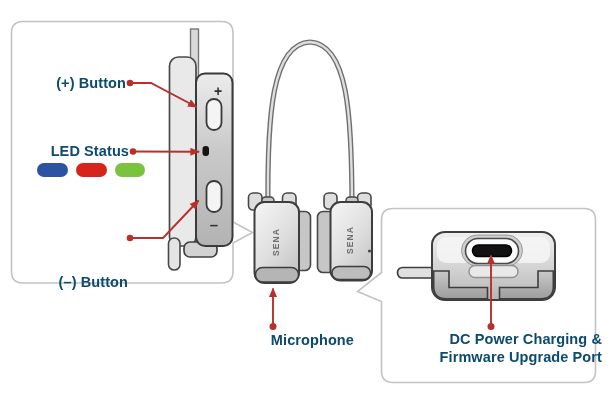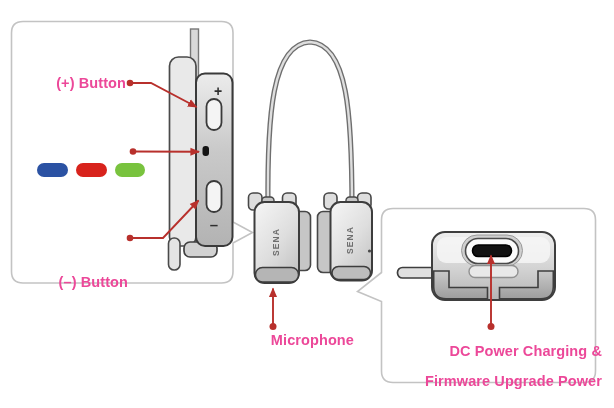--- a/index.html
+++ b/index.html
@@ -2,27 +2,27 @@
 <html><head>
 <meta charset="utf-8">
 <style>
   html,body{margin:0;padding:0;background:#ffffff;}
   .stage{
     position:relative;width:614px;height:408px;background:#ffffff;overflow:hidden;
     font-family:"Liberation Sans", sans-serif;
   }
   .stage svg{position:absolute;left:0;top:0;}
   .lbl{
-    position:absolute;color:#ec4899;font-weight:600;font-size:14.5px;line-height:17px;
+    position:absolute;color:#0c4a6e;font-weight:600;font-size:14.5px;line-height:17px;
     white-space:nowrap;letter-spacing:.1px;
   }
   .lbl.right{text-align:right;}
   .lbl.center{text-align:right;}
   .pill{position:absolute;height:14px;border-radius:7px;}
-  .dc-lines div{line-height:18.5px;margin-top:12px;}
+  .dc-lines div{line-height:18.5px;}
 </style>
 </head>
 <body>
 
 <div class="stage">
 
   <svg width="614" height="408" viewBox="0 0 614 408">
     <defs>
       <linearGradient id="gPanel" x1="0" y1="0" x2="0" y2="1">
         <stop offset="0" stop-color="#ececec"></stop>
@@ -111,27 +111,28 @@
       <circle cx="130" cy="238" r="3.3" stroke="none"></circle>
       <path d="M273 326 L273 288.5" fill="none" marker-end="url(#ah)"></path>
       <circle cx="273" cy="326.5" r="3.5" stroke="none"></circle>
       <path d="M491 326 L491 255.5" fill="none" marker-end="url(#ah)"></path>
       <circle cx="491" cy="326.5" r="3.5" stroke="none"></circle>
     </g>
   </svg>
 
   <div class="lbl right" style="left:18px;top:74.5px;width:108px;">(+) Button</div>
 
+  <div class="lbl right" style="left:18px;top:143px;width:111px;">LED Status</div>
 
   <span class="pill" style="left: 37px; top: 163px; width: 31px; background: rgb(43, 82, 163);"></span>
   <span class="pill" style="left: 76px; top: 163px; width: 31px; background: rgb(216, 35, 28);"></span>
   <span class="pill" style="left: 115px; top: 163px; width: 30px; background: rgb(121, 195, 62);"></span>
 
   <div class="lbl right" style="left:18px;top:229px;width:110px;margin-top:45px;">(–) Button</div>
 
   <div class="lbl center" style="left:194px;top:332px;width:160px;">Microphone</div>
 
   <div class="lbl center dc-lines" style="left:381px;top:329.5px;width:221px;">
     <div>DC Power Charging &amp;</div>
-    <div>Firmware Upgrade Power</div>
+    <div>Firmware Upgrade Port</div>
   </div>
 
 </div>
 
 </body></html>

